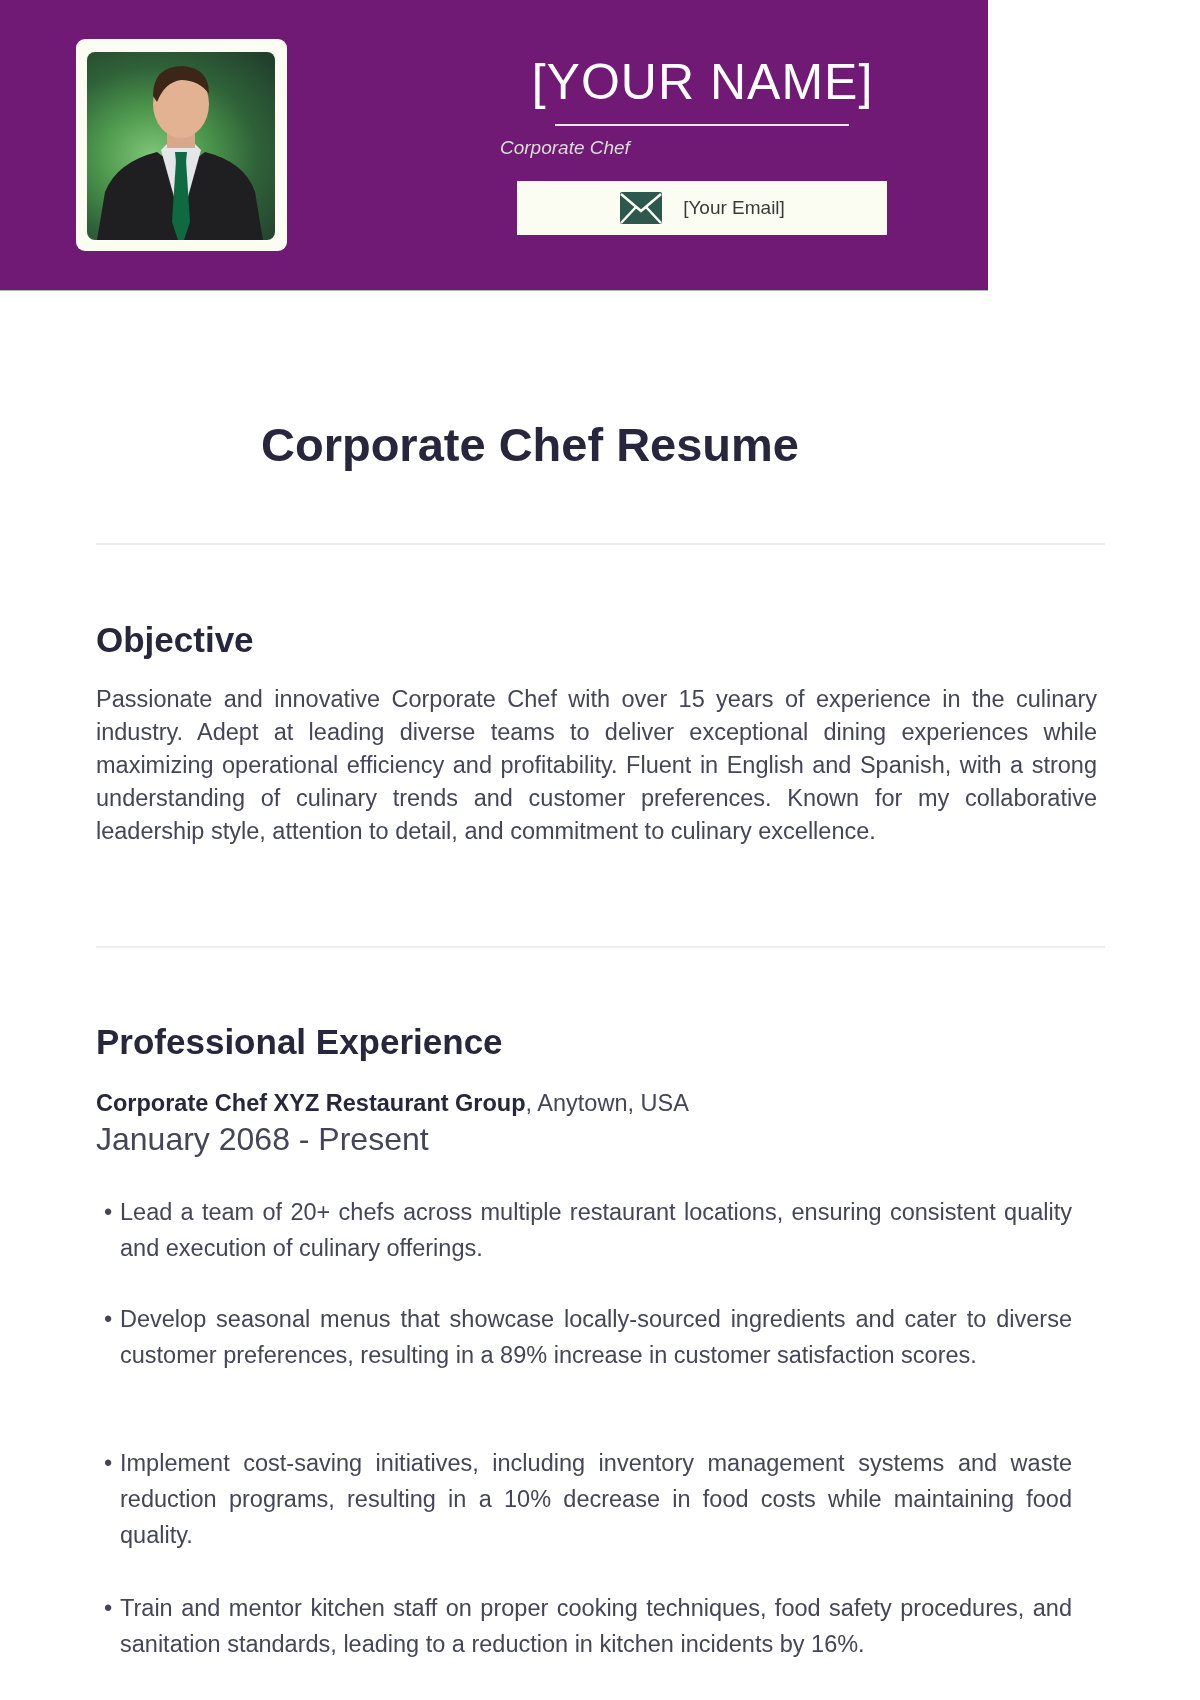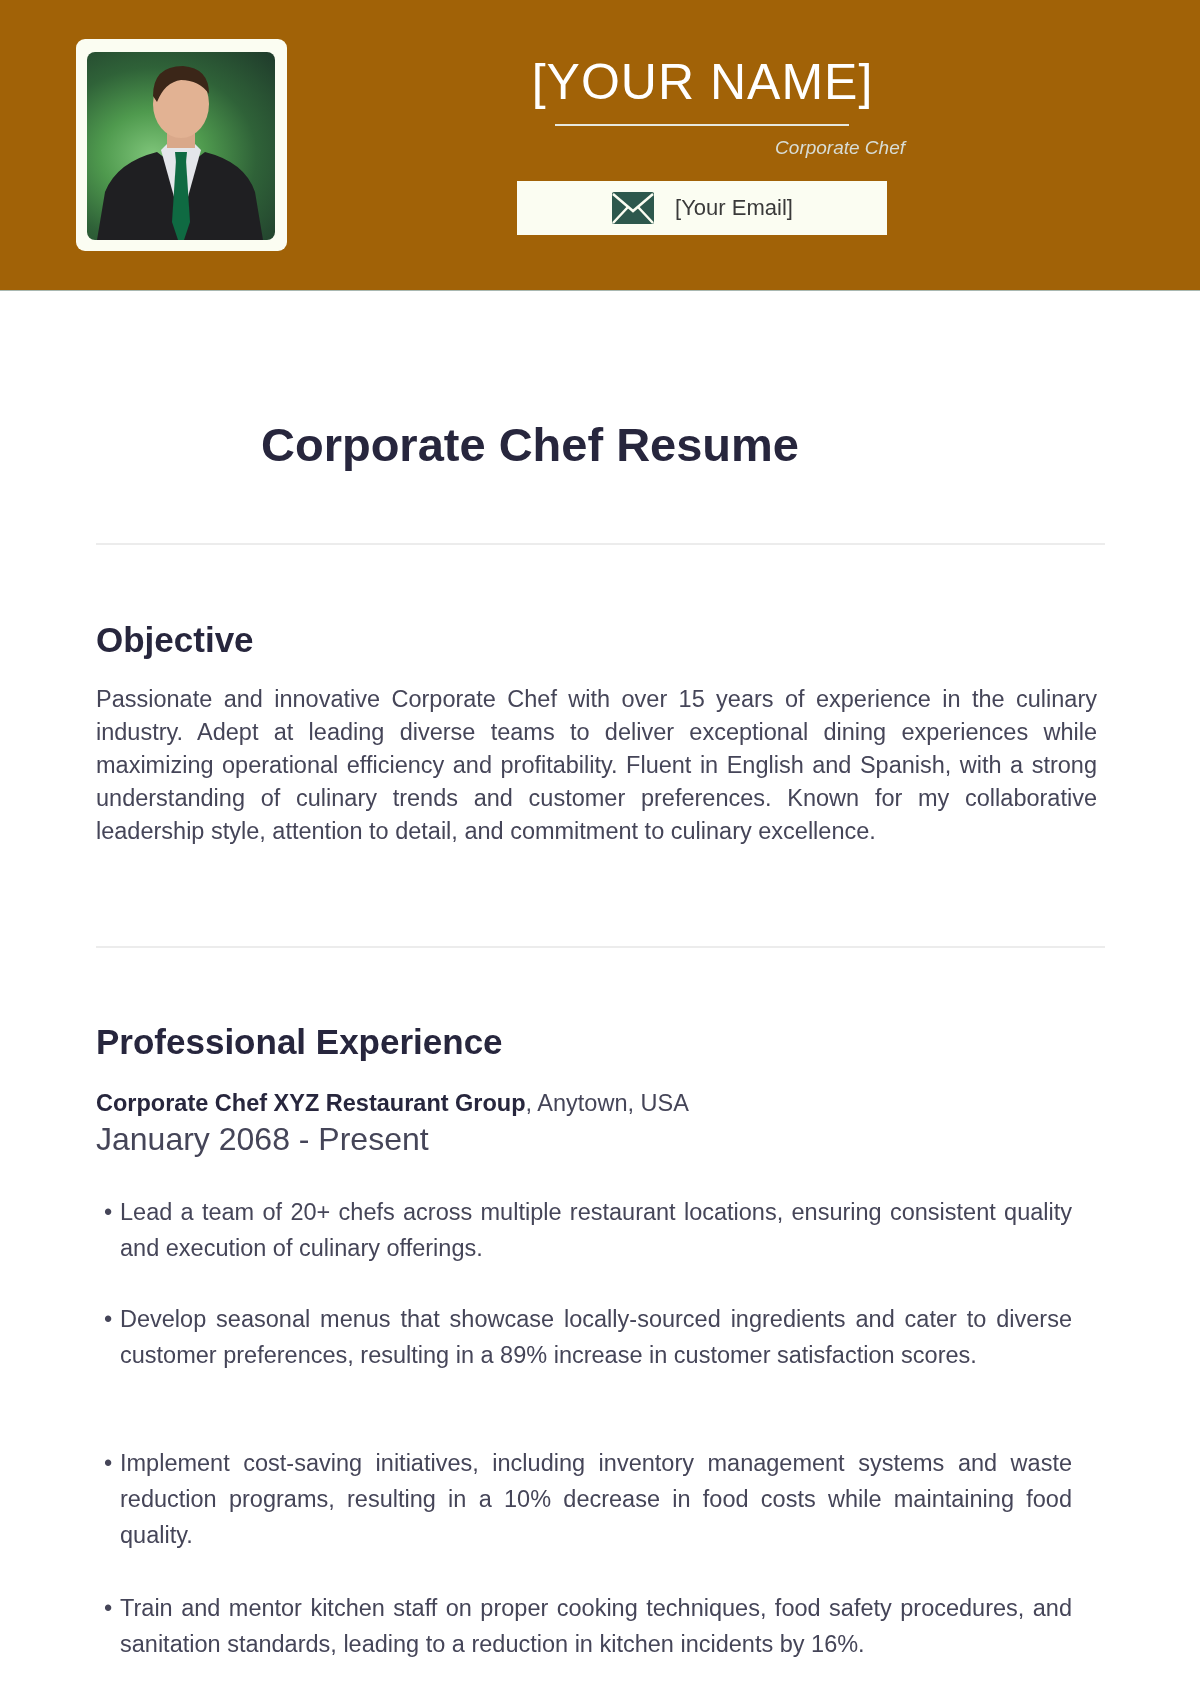--- a/index.html
+++ b/index.html
@@ -1,25 +1,25 @@
 <!DOCTYPE html>
 <html><head>
 <meta charset="utf-8">
 <style>
   html, body { margin:0; padding:0; }
   body { width:1200px; height:1700px; overflow:hidden; background:#ffffff; font-family:"Liberation Sans", sans-serif; position:relative; }
-  .header { position:absolute; left:0; top:0; width:1200px; height:290px; background:#a16207; border-bottom:1px solid #a9b8b1; }
+  .header { position:absolute; left:0; top:0; width:988px; height:290px; background:#701a75; border-bottom:1px solid #a9b8b1; }
   .photo-frame { position:absolute; left:76px; top:39px; width:211px; height:212px; background:#fbfdf2; border-radius:9px; }
   .photo { position:absolute; left:11px; top:13px; width:188px; height:188px; border-radius:8px; overflow:hidden;
     background: radial-gradient(ellipse at 35% 55%, #7fc57a 0%, #4f9a4e 30%, #2f6238 60%, #1f3a2b 100%); }
   .name { position:absolute; left:500px; width:405px; top:52px; text-align:center; color:#ffffff; font-size:50px; letter-spacing:1px; font-weight:normal; line-height:60px; }
   .name-rule { position:absolute; left:555px; top:124px; width:294px; height:2px; background:#e6e8df; }
-  .subtitle { position:absolute; left:500px; width:405px; top:136px; text-align:right; color:#d8ddd6; font-style:italic; font-size:19px; line-height:24px; }
+  .subtitle { position:absolute; left:500px; width:405px; top:136px; text-align:left; color:#d8ddd6; font-style:italic; font-size:19px; line-height:24px; }
   .email-box { position:absolute; left:517px; top:181px; width:370px; height:54px; background:#fbfdf2; display:flex; align-items:center; justify-content:center; gap:20px; }
-  .email-text { font-size:22px; color:#3a3a3a; }
+  .email-text { font-size:19px; color:#3a3a3a; }
   .title { position:absolute; left:0; width:1060px; top:415px; text-align:center; font-size:47px; font-weight:bold; color:#27263d; line-height:60px; }
   .divider { position:absolute; left:96px; width:1009px; height:2px; background:#ececec; }
   .section-heading { position:absolute; left:96px; font-size:35px; font-weight:bold; color:#27263d; line-height:44px; }
   .para { position:absolute; left:96px; width:1001px; font-size:23.5px; color:#454558; line-height:33px; text-align:justify; }
   .company { position:absolute; left:96px; top:1085px; font-size:23.5px; color:#454558; line-height:36px; }
   .company b { color:#27263d;text-align:center; }
   .date { position:absolute; left:96px; top:1121px; font-size:32px; color:#454558; line-height:36px; }
   .bullet { position:absolute; left:104px; width:968px; font-size:23.5px; color:#454558; line-height:36px; display:flex; }
   .bullet .dot { width:16px; flex:none; }
   .bullet .btext { flex:1; text-align:justify; }

